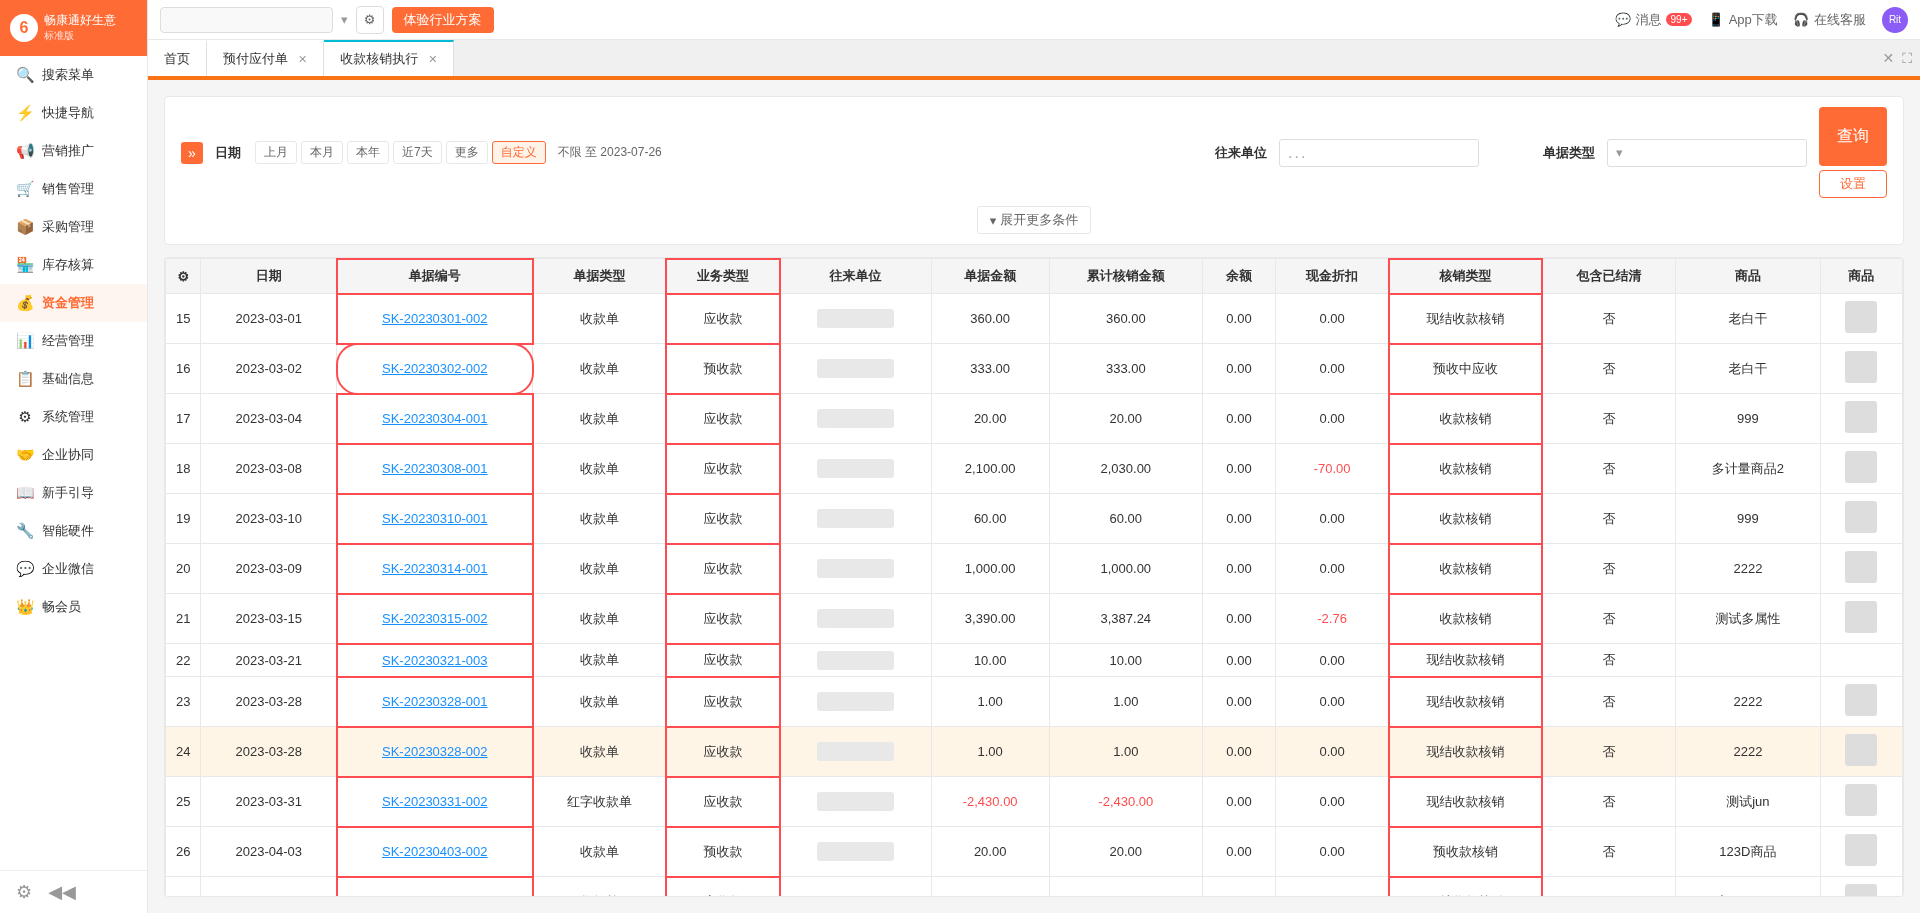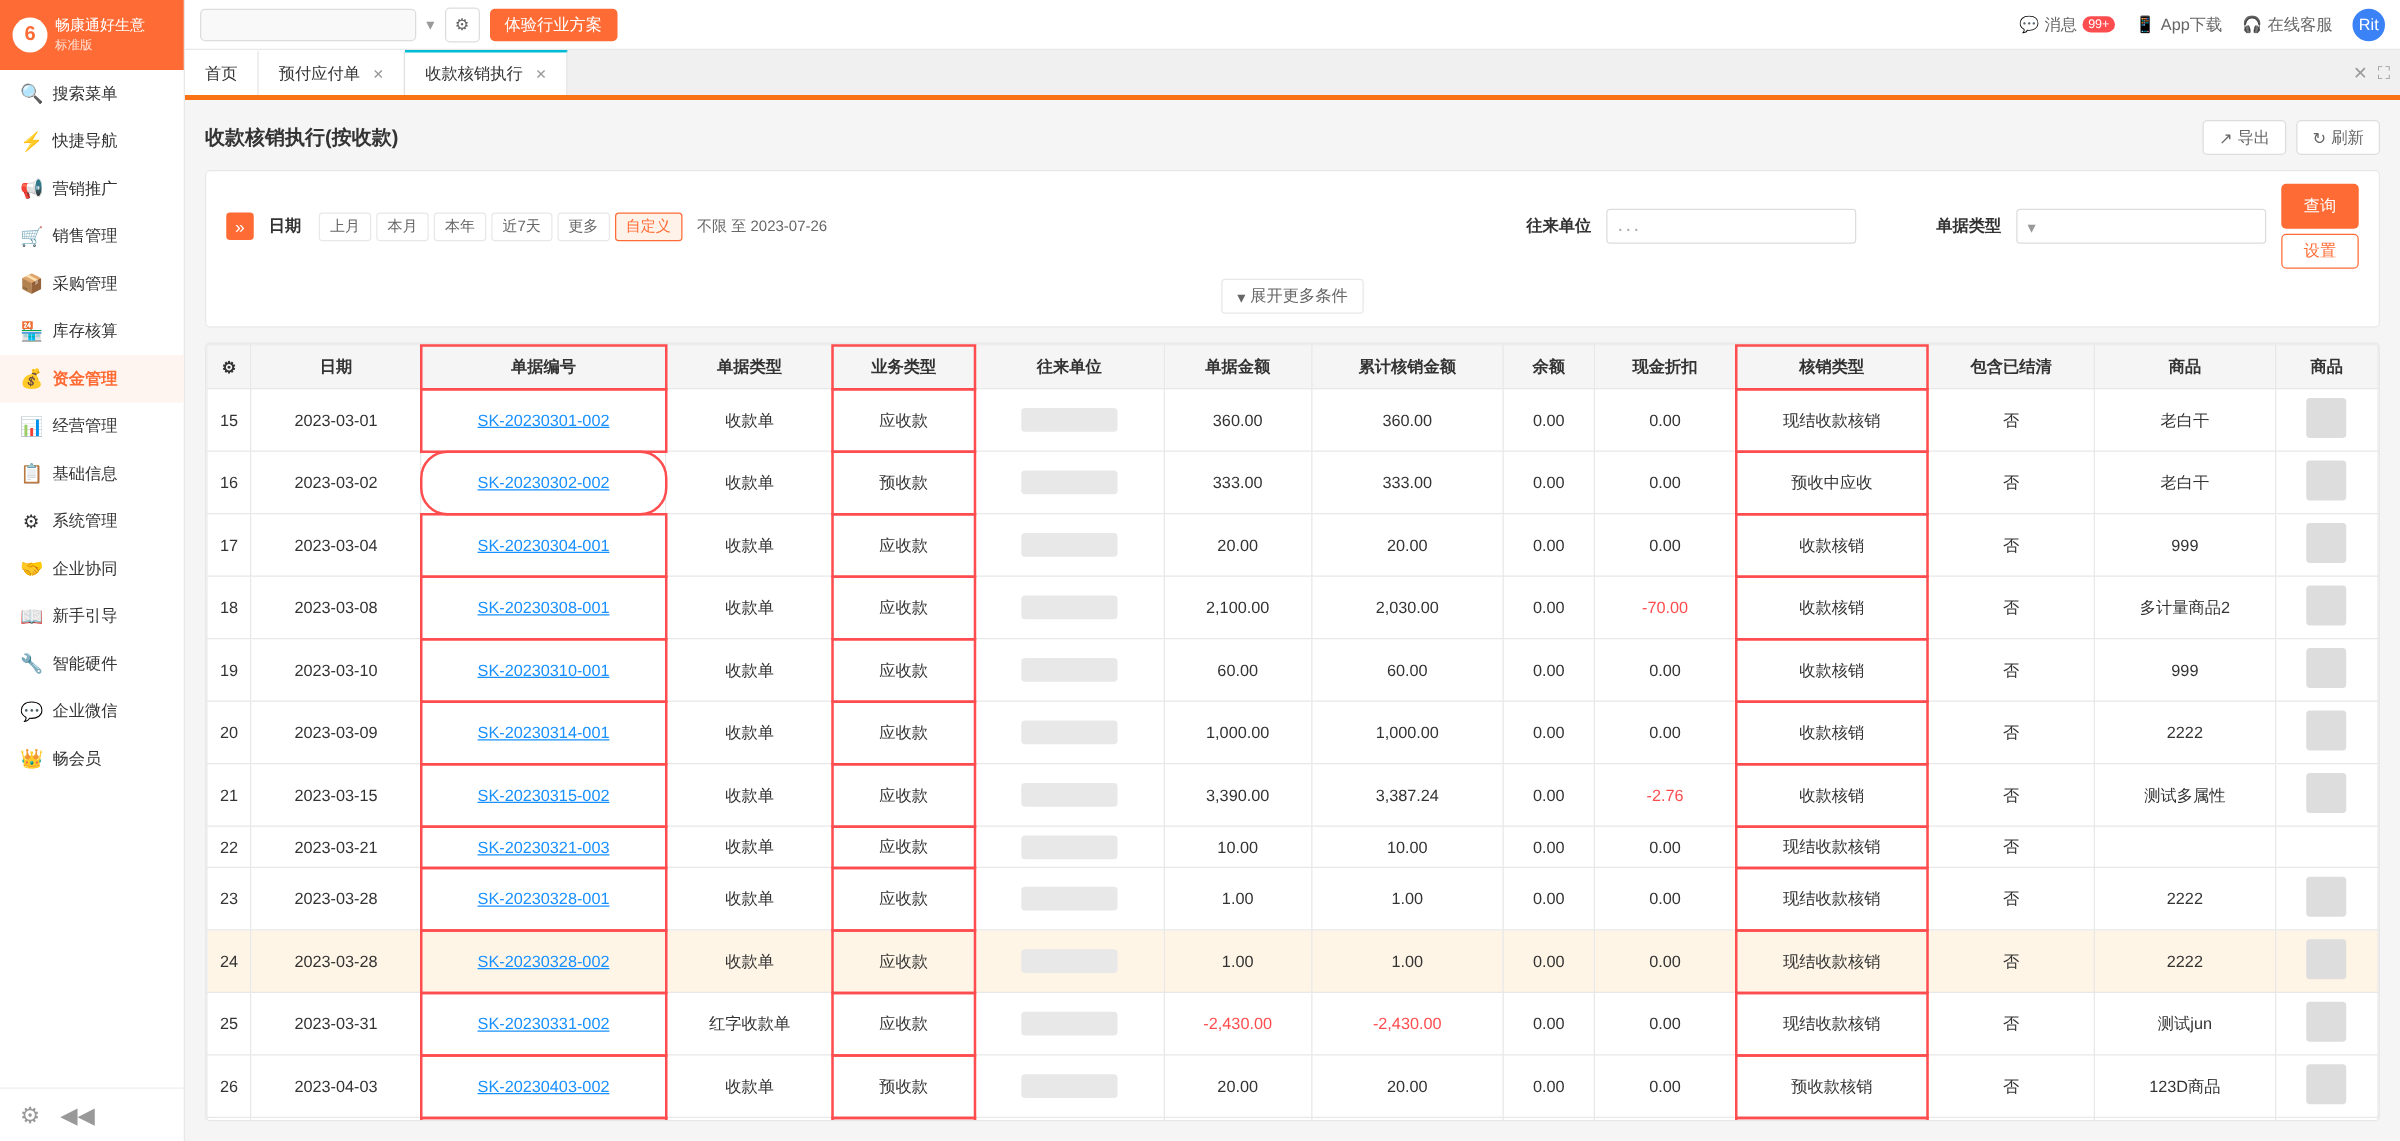--- a/index.html
+++ b/index.html
@@ -50,21 +50,21 @@
     .filter-bar { background: #fff; border-radius: 4px; border: 1px solid #e8e8e8; padding: 10px 16px; display: flex; flex-direction: column; gap: 8px; }
     .filter-row { display: flex; align-items: center; gap: 12px; flex-wrap: wrap; }
     .filter-toggle { width: 22px; height: 22px; background: #ff6b35; color: #fff; border-radius: 3px; display: flex; align-items: center; justify-content: center; cursor: pointer; font-size: 14px; }
     .filter-label { color: #333; font-weight: bold; min-width: 28px; }
     .filter-date-btns { display: flex; gap: 4px; }
     .date-btn { padding: 2px 8px; border: 1px solid #e8e8e8; border-radius: 3px; cursor: pointer; color: #666; font-size: 12px; background: #fff; }
     .date-btn.custom { background: #fff2e8; border-color: #ff6b35; color: #ff6b35; }
     .filter-date-range { color: #666; font-size: 12px; }
     .filter-select { min-width: 180px; height: 28px; border: 1px solid #ddd; border-radius: 3px; padding: 0 8px; color: #999; background: #fff; font-size: 12px; display: flex; align-items: center; justify-content: space-between; cursor: pointer; }
     .filter-dots { letter-spacing: 2px; color: #aaa; font-size: 16px; }
-    .query-btn { background: #ff6b35; color: #fff; border: none; padding: 9px 18px; border-radius: 4px; cursor: pointer; font-size: 13px; }
+    .query-btn { background: #ff6b35; color: #fff; border: none; padding: 19px 18px; border-radius: 4px; cursor: pointer; font-size: 16px; }
     .setting-btn { background: #fff; color: #ff6b35; border: 1px solid #ff6b35; padding: 4px 14px; border-radius: 4px; cursor: pointer; font-size: 13px; }
     .expand-more { display: flex; align-items: center; gap: 4px; color: #666; font-size: 12px; cursor: pointer; padding: 4px 12px; border: 1px solid #e8e8e8; border-radius: 3px; background: #fff; margin: 0 auto; }
 
     
     .table-container { background: #fff; border-radius: 4px; border: 1px solid #e8e8e8; overflow: auto; flex: 1; }
     table { width: 100%; border-collapse: collapse; font-size: 12px; }
     thead tr { background: #f5f5f5; }
     th { padding: 8px 10px; border: 1px solid #e8e8e8; font-weight: bold; text-align: center; color: #333; white-space: nowrap; }
     td { padding: 7px 10px; border: 1px solid #e8e8e8; text-align: center; color: #333; white-space: nowrap; }
     tr.highlighted td { background: #fff5e6; }
@@ -173,21 +173,21 @@
         <span class="badge">99+</span>
       </div>
       <div class="msg-item">
         <span>📱</span>
         <span>App下载</span>
       </div>
       <div class="msg-item">
         <span>🎧</span>
         <span>在线客服</span>
       </div>
-      <span style="background:#3b82f6;color:#fff;border-radius:50%;width:26px;height:26px;display:inline-flex;align-items:center;justify-content:center;font-size:13px;">Rit</span>
+      <span style="background:#8b5cf6;color:#fff;border-radius:50%;width:26px;height:26px;display:inline-flex;align-items:center;justify-content:center;font-size:10px;">Rit</span>
     </div>
   </div>
 
   <div class="tabbar">
     <div class="tab home">
       <span>首页</span>
     </div>
     <div class="tab">
       <span>预付应付单</span>
       <span class="close-x">✕</span>
@@ -197,33 +197,20 @@
       <span class="close-x">✕</span>
     </div>
     <div class="tabbar-right">
       <span style="cursor:pointer;color:#999;font-size:14px;">✕</span>
       <span style="cursor:pointer;color:#999;font-size:14px;">⛶</span>
     </div>
   </div>
 
   <div class="page-content">
 
-    <div class="page-header">
-      <div class="page-title">收款核销执行(按收款)</div>
-      <div class="page-actions">
-        <button class="action-btn">
-          <span>↗</span>
-          <span>导出</span>
-        </button>
-        <button class="action-btn">
-          <span>↻</span>
-          <span>刷新</span>
-        </button>
-      </div>
-    </div>
 
     <div class="filter-bar">
       <div class="filter-row">
         <div class="filter-toggle">»</div>
         <span class="filter-label">日期</span>
         <div class="filter-date-btns">
           <button class="date-btn">上月</button>
           <button class="date-btn">本月</button>
           <button class="date-btn">本年</button>
           <button class="date-btn">近7天</button>

